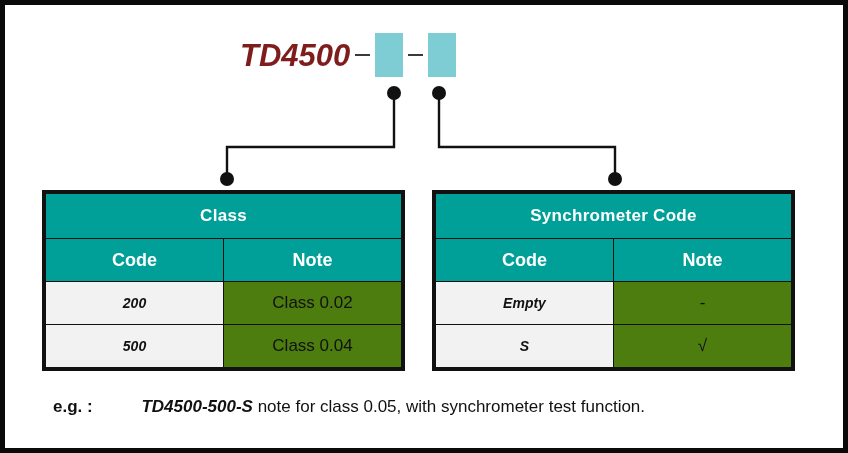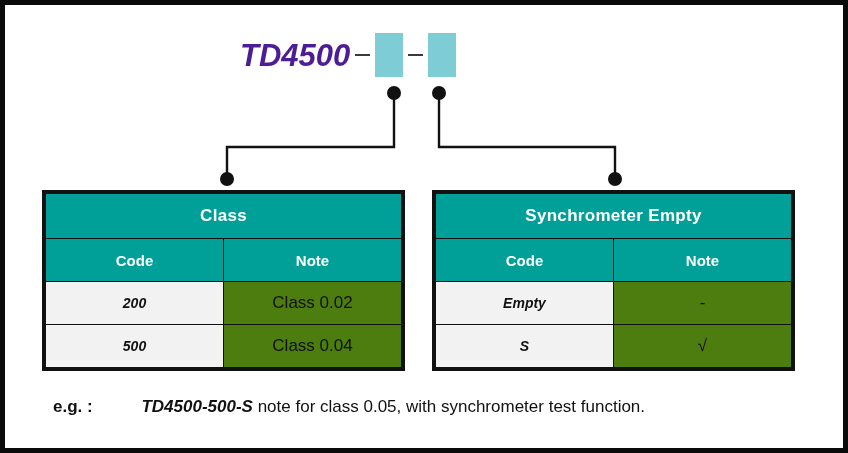--- a/index.html
+++ b/index.html
@@ -35,21 +35,21 @@
     width: 230px;
     height: 56px;
     display: flex;
     align-items: center;
     gap: 0px;
   }
   .model-name {
     font-size: 31px;
     font-weight: bold;
     font-style: italic;
-    color: #4c1d95;
+    color: #7f1d1d;
     letter-spacing: 0px;
     white-space: nowrap;
     line-height: 1;
   }
   .dash {
     display: inline-block;
     width: 15px;
     height: 2px;
     background: #3a3a3a;
     margin: 0 5px;
@@ -101,21 +101,21 @@
     color: #ffffff;
     font-size: 17px;
     font-weight: bold;
     height: 44px;
     letter-spacing: 0.3px;
     margin-left: 16px;
   }
   .tbl .hdr-cell {
     background: #00a099;
     color: #ffffff;
-    font-size: 15px;
+    font-size: 18px;
     font-weight: bold;
   }
   .tbl .code-cell {
     background: #f2f2f2;
     color: #111111;
     font-size: 14px;
     font-weight: bold;
     font-style: italic;
   }
   .tbl .note-cell {
@@ -195,21 +195,21 @@
           <td class="note-cell">Class 0.04</td>
         </tr>
       </tbody>
         </table>
     </div>
 
     <div class="tbl tbl-right">
       <table>
         <tbody>
             <tr>
-          <td class="title-cell" colspan="2">Synchrometer Empty</td>
+          <td class="title-cell" colspan="2">Synchrometer Code</td>
         </tr>
         <tr>
           <td class="hdr-cell col-code-r">Code</td>
           <td class="hdr-cell col-note-r">Note</td>
         </tr>
         <tr>
           <td class="code-cell">Empty</td>
           <td class="note-cell">-</td>
         </tr>
         <tr>

